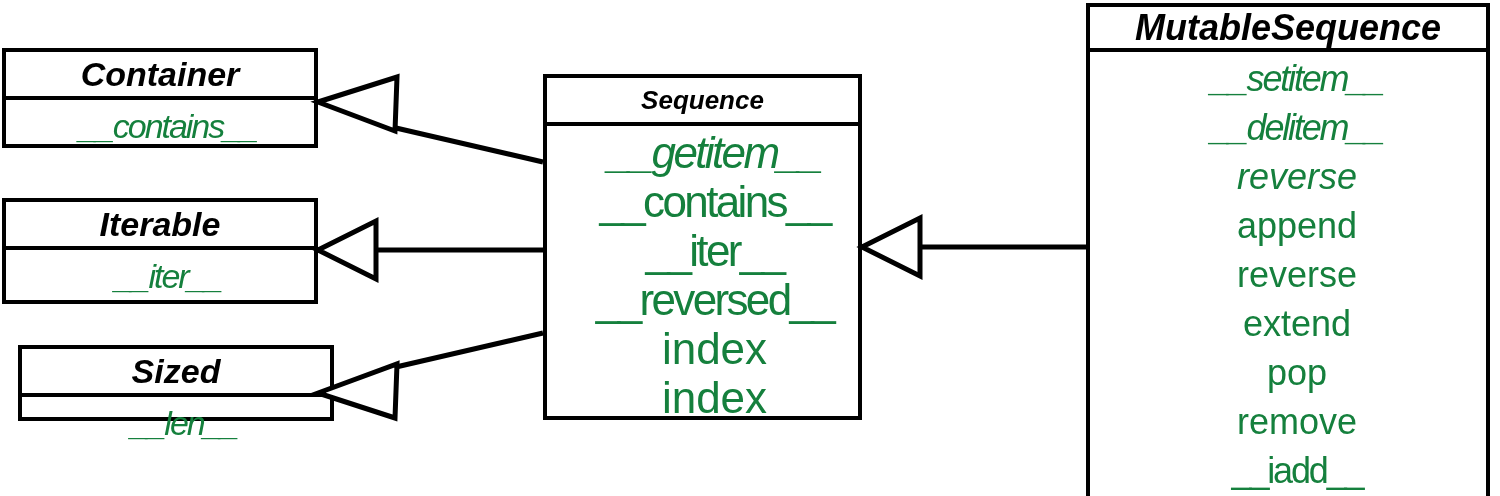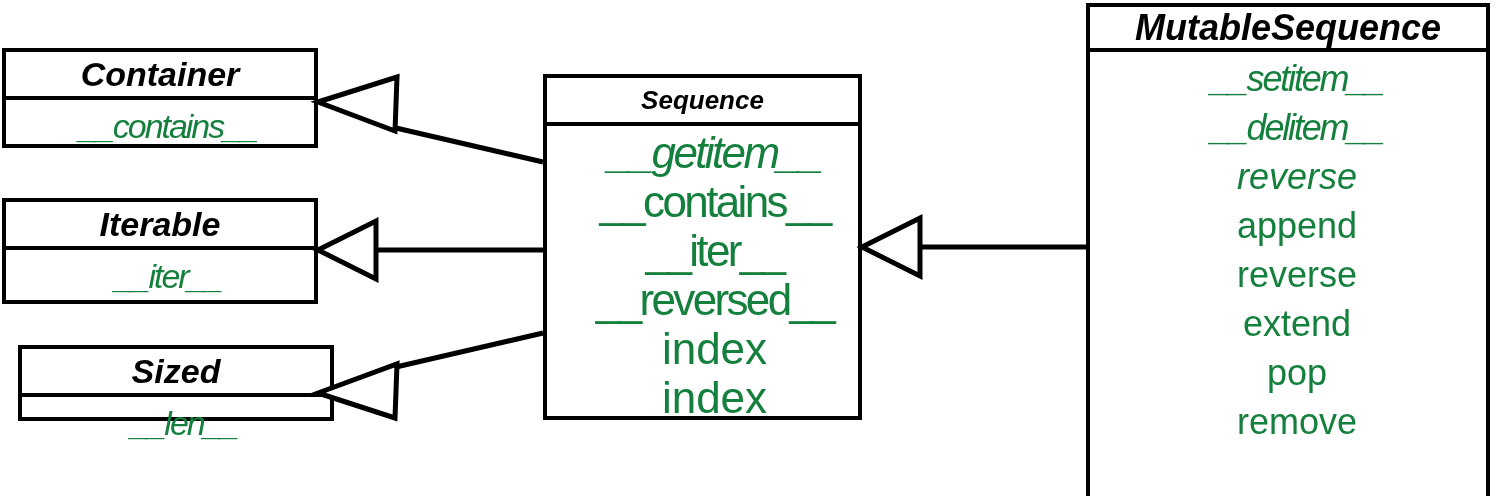--- a/index.html
+++ b/index.html
@@ -135,20 +135,21 @@
     <div class="title-divider"></div>
     <div class="members">
       <div class="member abstract dunder">__setitem__</div>
       <div class="member abstract dunder">__delitem__</div>
       <div class="member abstract">reverse</div>
       <div class="member">append</div>
       <div class="member">reverse</div>
       <div class="member">extend</div>
       <div class="member">pop</div>
       <div class="member">remove</div>
+      <div class="member dunder">__iadd__</div>
     </div>
   </div>
 
   <svg id="connectors" viewBox="0 0 1500 496">
 
     <g>
       <line x1="396" y1="128" x2="543" y2="162" stroke="#000000" stroke-width="5"></line>
       <polygon points="318,102 397,77 395,131" fill="#ffffff" stroke="#000000" stroke-width="5" stroke-linejoin="miter"></polygon>
     </g>
 

